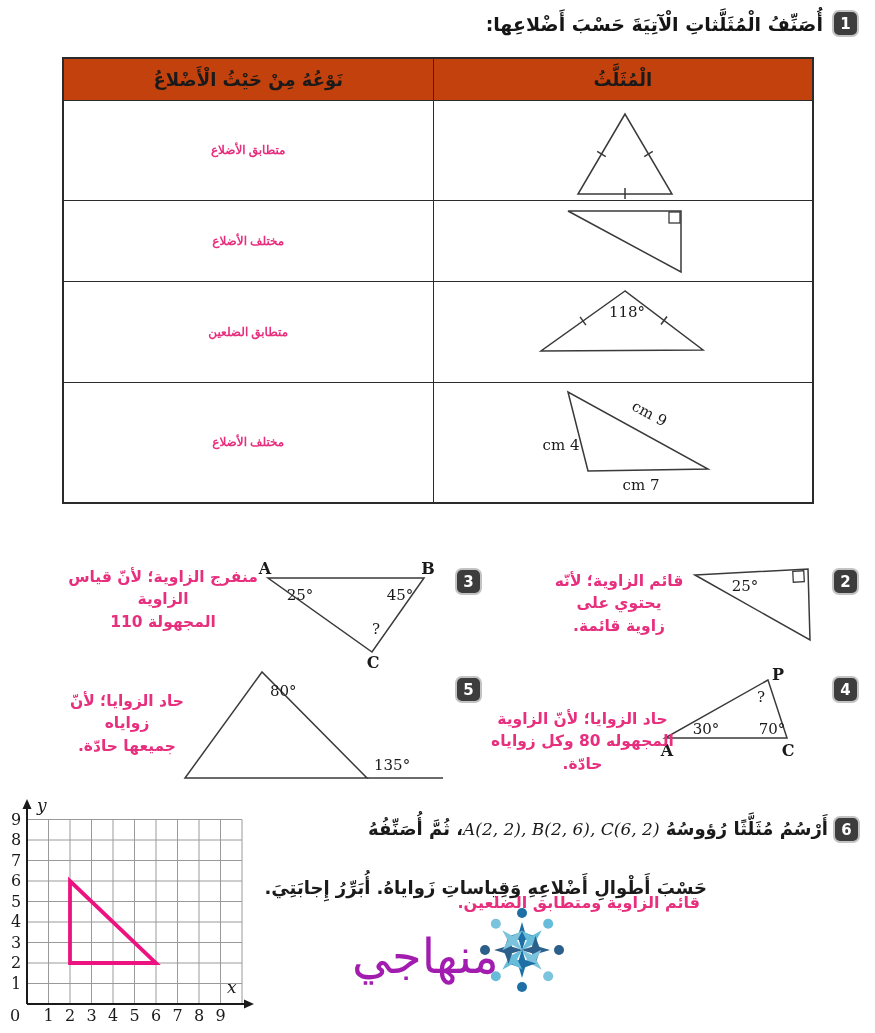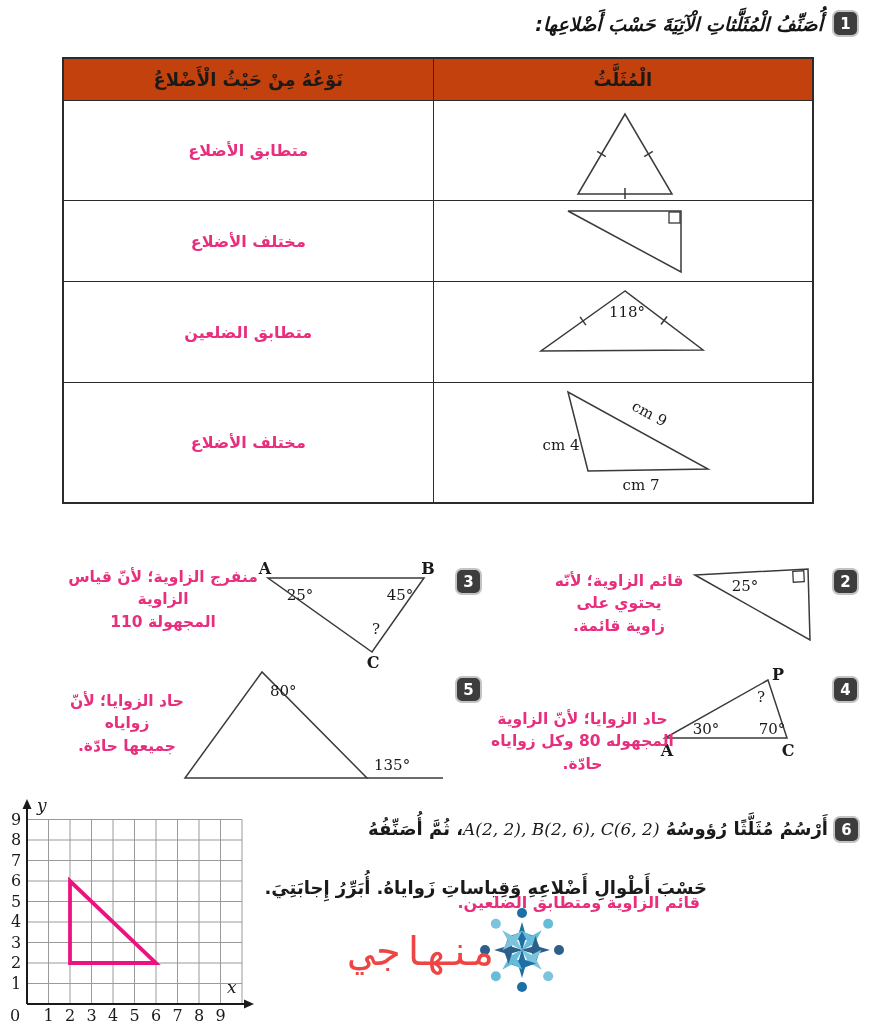--- a/index.html
+++ b/index.html
@@ -1,43 +1,43 @@
 <!DOCTYPE html>
 <html lang="ar"><head>
 <meta charset="utf-8">
 <style>
   html,body { margin:0; padding:0; background:#ffffff; }
   .page { position:relative; width:875px; height:1033px; background:#ffffff; overflow:hidden;
           font-family:"DejaVu Sans", sans-serif; color:#1a1a1a; }
   .abs { position:absolute; }
   .arab { direction:rtl; font-family:"DejaVu Sans", sans-serif; }
-  .heading { font-size:19px; font-weight:bold; color:#151515; white-space:nowrap;font-style:italic; }
+  .heading { font-size:19px; font-weight:bold; color:#151515; white-space:nowrap; }
   .pink { color:#e72f7e; font-weight:bold; }
   .pink-note { font-size:15.5px; line-height:1.45; text-align:center; }
   .badge { width:27px; height:27px; background:#3d3d3d; color:#ffffff; border:2px solid #c3c3c3;
            border-radius:7px; display:flex; align-items:center; justify-content:center;
            font-size:15px; font-weight:bold; font-family:"DejaVu Sans", sans-serif; box-sizing:border-box; }
   table.cls { border-collapse:collapse; width:750px; table-layout:fixed; }
   table.cls th, table.cls td { border:1.5px solid #2b2b2b; text-align:center; vertical-align:middle; padding:0; }
   table.cls { border:2px solid #2b2b2b; }
   table.cls th { background:#c2410c; height:41px; font-size:18px; font-weight:bold; }
-  td.ans { font-size:16px; }
+  td.ans { font-size:12px;font-family:Liberation Serif, serif; }
   .fig svg { display:block; margin:0 auto; }
   .tri { fill:none; stroke:#3a3a3a; stroke-width:1.5; stroke-linejoin:miter; }
   .tick { stroke:#3a3a3a; stroke-width:1.5; }
   .sq { fill:none; stroke:#3a3a3a; stroke-width:1.3; }
   .lbl { font-family:"DejaVu Serif", serif; font-size:15px; fill:#1a1a1a; }
   .vlbl { font-family:"DejaVu Serif", serif; font-size:16px; font-weight:bold; fill:#1a1a1a; }
   .gline { stroke:#9a9a9a; stroke-width:1; }
   .axis { stroke:#1a1a1a; stroke-width:2; }
   .gnum { font-family:"DejaVu Serif", serif; font-size:16px; fill:#1a1a1a; }
   .axlbl { font-family:"DejaVu Serif", serif; font-size:17px; font-style:italic; fill:#1a1a1a; }
   .q6line { font-size:18px; font-weight:bold; white-space:nowrap; }
   .mathspan { direction:ltr; unicode-bidi:embed; font-family:"DejaVu Serif", serif; font-style:italic; font-weight:normal; font-size:17px; }
-  .logo-text { font-size:40px; color:#ef4444; font-family:Liberation Mono, monospace; direction:rtl; }
+  .logo-text { font-size:48px; color:#a21caf; font-family:Liberation Sans, sans-serif; direction:rtl; }
 </style>
 </head>
 <body>
 
 <div class="page">
 
   <div class="abs badge" style="left:832px; top:10px;">1</div>
   <div class="abs arab heading" style="right:52px; top:13px;">أُصَنِّفُ الْمُثَلَّثاتِ الْآتِيَةَ حَسْبَ أَضْلاعِها:</div>
 
   <table class="cls abs arab" style="left:62px; top:57px;" dir="rtl">

